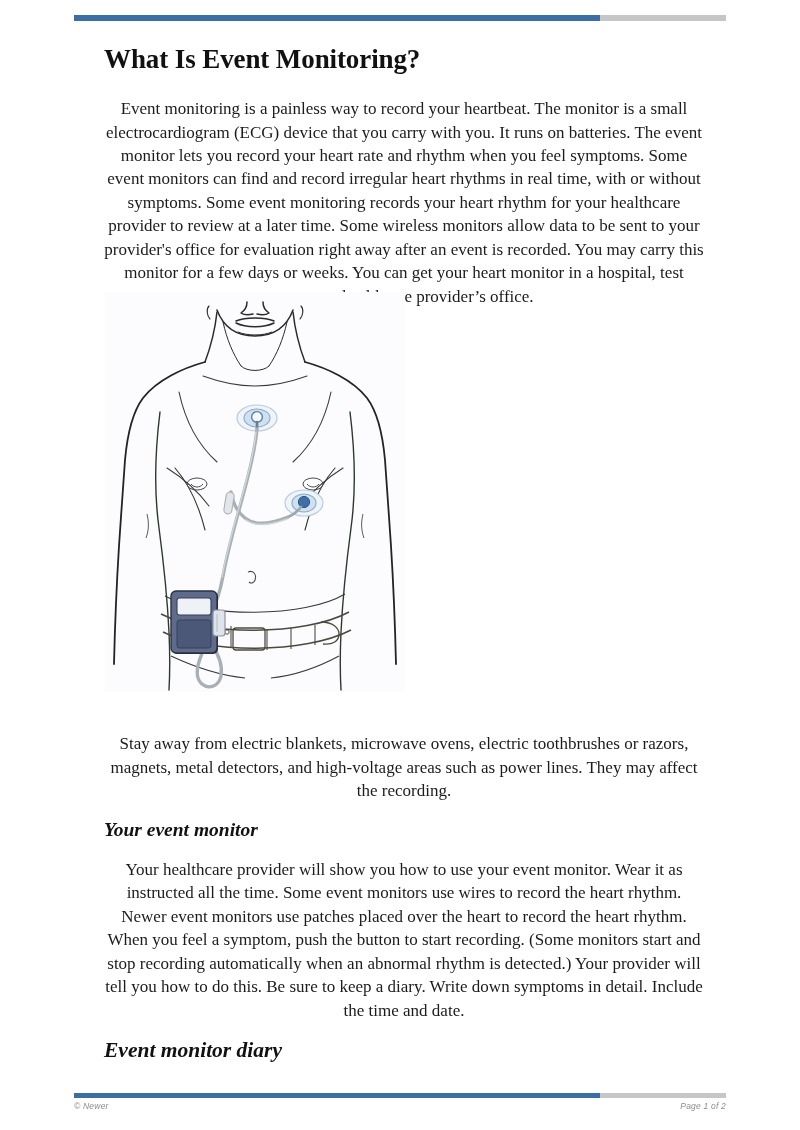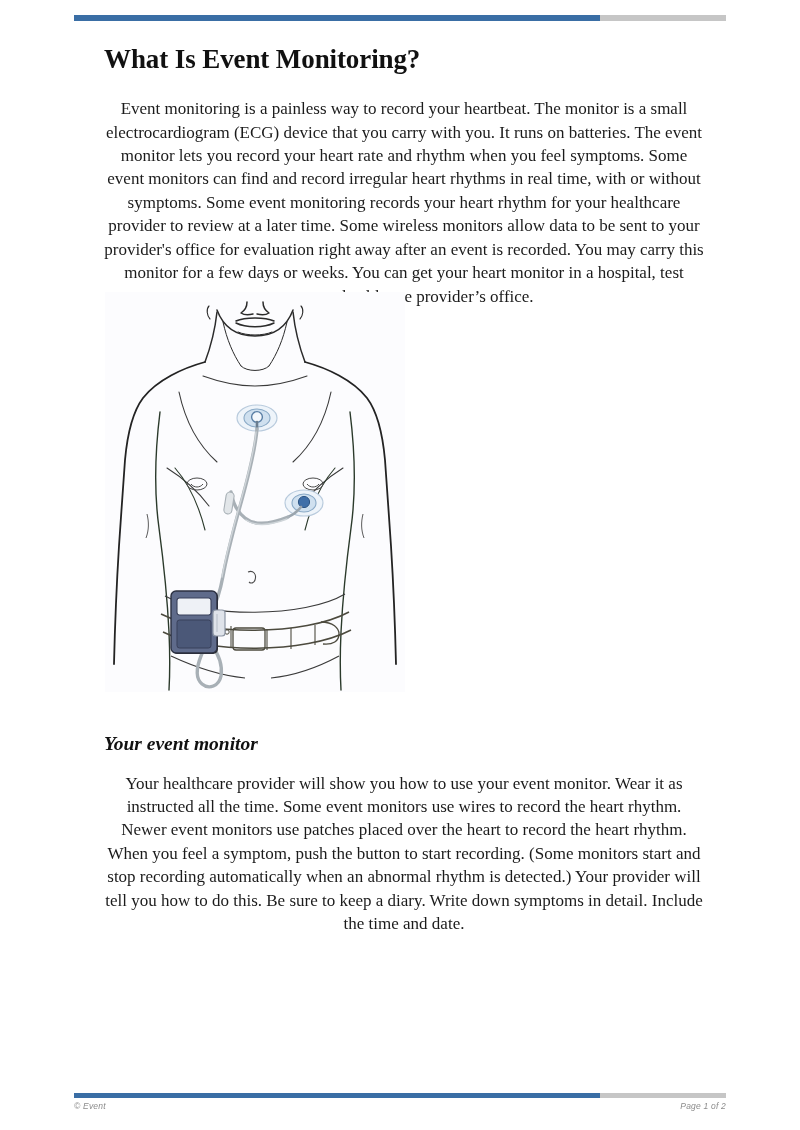--- a/index.html
+++ b/index.html
@@ -123,24 +123,26 @@
   </div>
 
   <div class="content">
 
     <h1 class="doc-title">What Is Event Monitoring?</h1>
 
     <p class="body-text">Event monitoring is a painless way to record your heartbeat. The monitor is a small electrocardiogram (ECG) device that you carry with you. It runs on batteries. The event monitor lets you record your heart rate and rhythm when you feel symptoms. Some event monitors can find and record irregular heart rhythms in real time, with or without symptoms. Some event monitoring records your heart rhythm for your healthcare provider to review at a later time. Some wireless monitors allow data to be sent to your provider's office for evaluation right away after an event is recorded. You may carry this monitor for a few days or weeks. You can get your heart monitor in a hospital, test center, or healthcare provider’s office.</p>
 
     <div style="height:408px"></div>
 
+    <p class="body-text">Stay away from electric blankets, microwave ovens, electric toothbrushes or razors, magnets, metal detectors, and high-voltage areas such as power lines. They may affect the recording.</p>
 
     <h2 class="section-title gap-before-h2">Your event monitor</h2>
     <p class="body-text">Your healthcare provider will show you how to use your event monitor. Wear it as instructed all the time. Some event monitors use wires to record the heart rhythm. Newer event monitors use patches placed over the heart to record the heart rhythm. When you feel a symptom, push the button to start recording. (Some monitors start and stop recording automatically when an abnormal rhythm is detected.) Your provider will tell you how to do this. Be sure to keep a diary. Write down symptoms in detail. Include the time and date.</p>
 
+    <h2 class="section-title big gap-before-h2">Event monitor diary</h2>
 
   </div>
 
   <div class="figure">
     <svg width="300" height="400" viewBox="0 0 300 400" xmlns="http://www.w3.org/2000/svg">
       <rect x="0" y="0" width="300" height="400" fill="#fcfcfe"></rect>
 
       <g fill="none" stroke="#2b2b2b" stroke-width="1.5" stroke-linecap="round" stroke-linejoin="round">
 
         <path d="M112 18 C118 34 130 44 150 44 C170 44 182 34 188 18"></path>
@@ -261,17 +263,17 @@
 
     </svg>
   </div>
 
   <div class="rule rule-footer">
     <div class="seg-blue"></div>
     <div class="seg-gray"></div>
   </div>
 
   <div class="footer">
-    <span>© Event</span>
+    <span>© Newer</span>
     <span>Page 1 of 2</span>
   </div>
 
 </div>
 
 </body></html>

